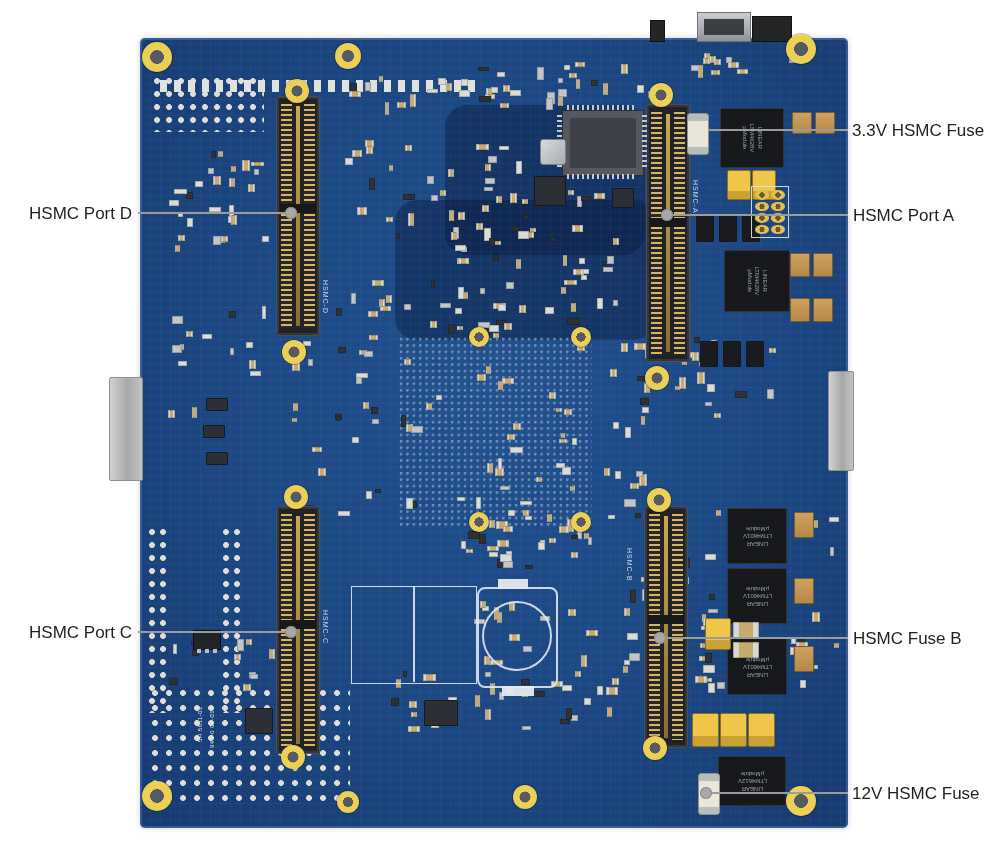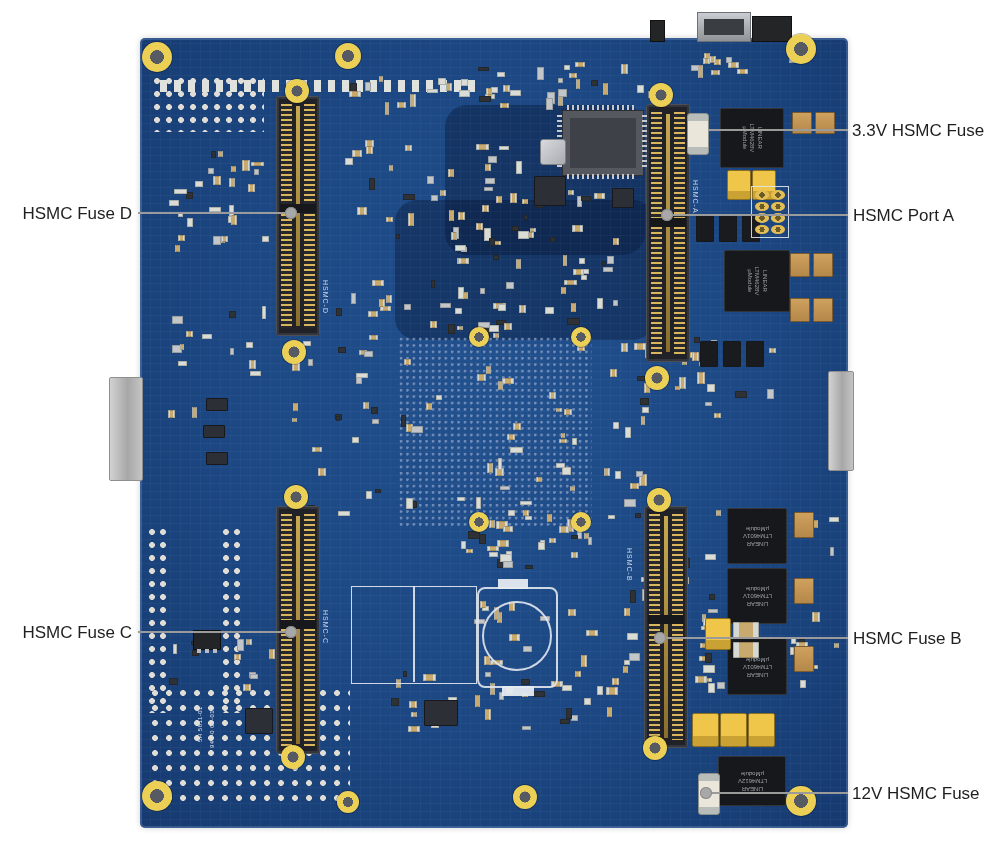--- a/index.html
+++ b/index.html
@@ -694,29 +694,29 @@
   </div>
   <div class="board-marking" style="left:208px;top:668px;height:80px;">
     <span>94V-0 04-014</span>
   </div>
 
   <div class="callout-line" style="left:708px;top:129px;width:140px;"></div>
   <div class="callout-label" style="left:852px;top:121px;">3.3V HSMC Fuse</div>
 
   <div class="callout-line" style="left:138px;top:212px;width:152px;"></div>
   <div class="callout-dot" style="left:285px;top:207px;"></div>
-  <div class="callout-label right-align" style="right:868px;top:204px;">HSMC Fuse D</div>
+  <div class="callout-label right-align" style="right:868px;top:204px;">HSMC Port D</div>
 
   <div class="callout-line" style="left:669px;top:214px;width:179px;"></div>
   <div class="callout-dot" style="left:661px;top:209px;"></div>
   <div class="callout-label" style="left:853px;top:206px;">HSMC Port A</div>
 
   <div class="callout-line" style="left:138px;top:631px;width:152px;"></div>
   <div class="callout-dot" style="left:285px;top:626px;"></div>
-  <div class="callout-label right-align" style="right:868px;top:623px;">HSMC Fuse C</div>
+  <div class="callout-label right-align" style="right:868px;top:623px;">HSMC Port C</div>
 
   <div class="callout-line" style="left:664px;top:637px;width:184px;"></div>
   <div class="callout-dot" style="left:654px;top:632px;"></div>
   <div class="callout-label" style="left:853px;top:629px;">HSMC Fuse B</div>
 
   <div class="callout-line" style="left:710px;top:792px;width:138px;"></div>
   <div class="callout-dot" style="left:700px;top:787px;"></div>
   <div class="callout-label" style="left:852px;top:784px;">12V HSMC Fuse</div>
 
 </div>

